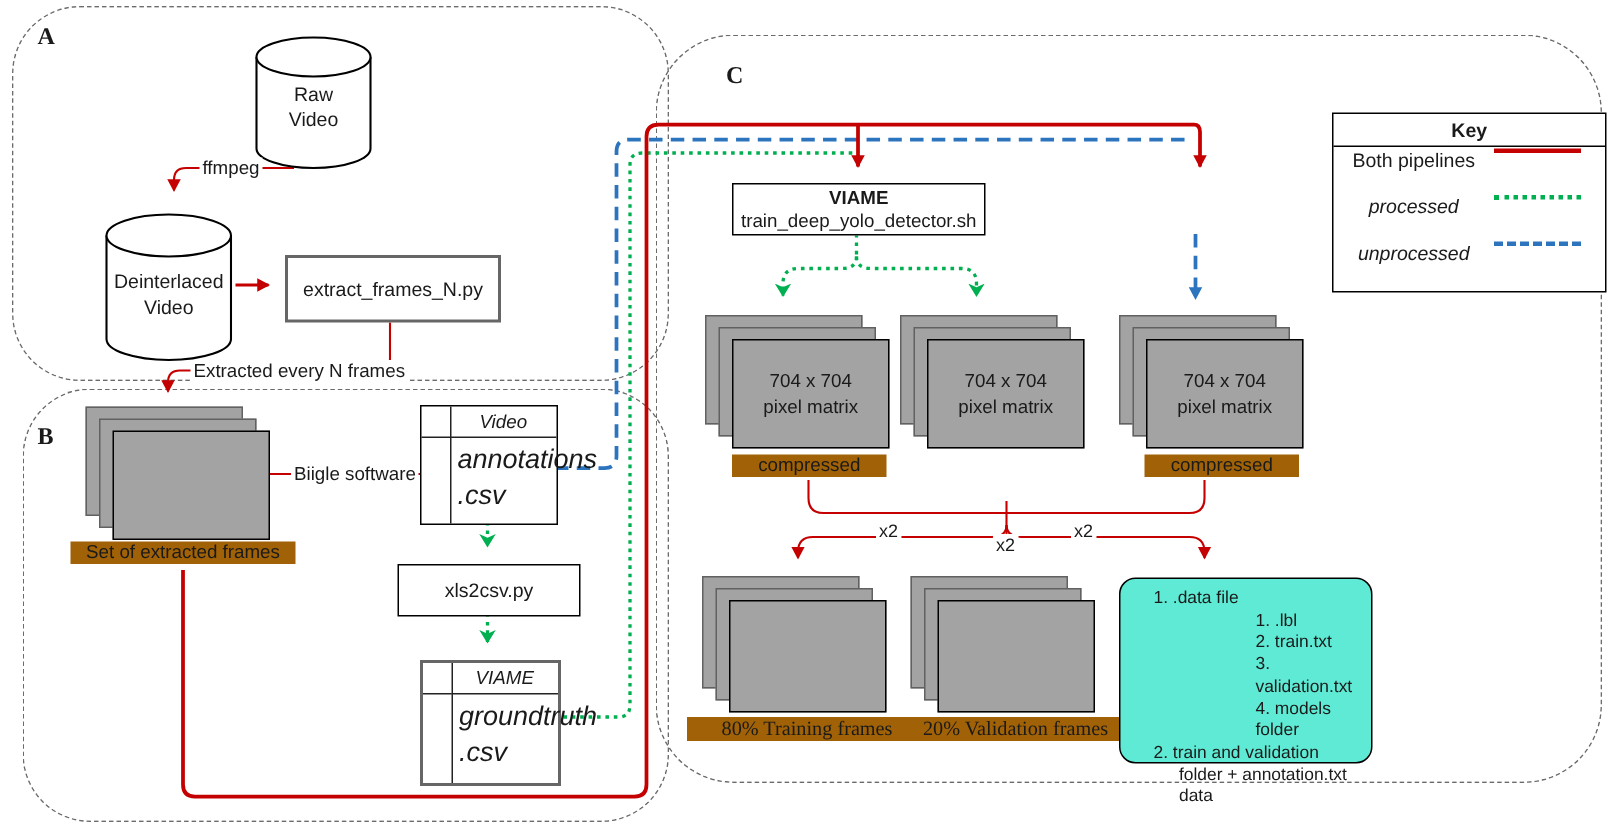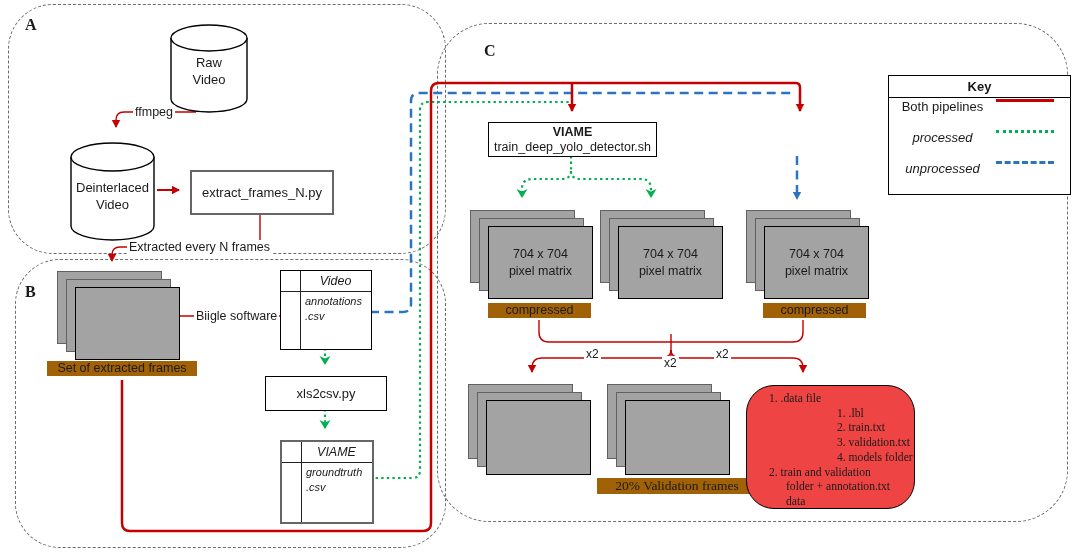--- a/index.html
+++ b/index.html
@@ -30,26 +30,26 @@
                width:100%;height:100%;font-size:12.5px;line-height:1.3;}
   .cap{position:absolute;text-align:center;font-size:12.5px;line-height:1.2;background:#a16207;}
   .cap.serif{font-family:"Liberation Serif","DejaVu Serif",serif;font-size:13.5px;}
   
   .filetable{position:absolute;background:#fff;border:1.2px solid #000;}
   .filetable.gray{border:2px solid #666;}
   .ft-col{position:absolute;left:19px;top:0;bottom:0;width:0;border-left:1.1px solid #222;}
   .ft-head{position:absolute;left:19px;right:0;top:0;height:20px;border-bottom:1.1px solid #222;
            display:flex;align-items:center;justify-content:center;font-style:italic;font-size:12.5px;}
   .ft-rule{position:absolute;left:0;width:19px;top:20px;border-top:1.1px solid #222;}
-  .ft-body{position:absolute;left:24px;top:23px;right:2px;font-style:italic;font-size:11px;line-height:1.35;}
+  .ft-body{position:absolute;left:24px;top:23px;right:2px;font-style:italic;font-size:18px;line-height:1.35;}
   
   .edge-label{position:absolute;background:#fff;font-size:12.5px;padding:0 2px;white-space:nowrap;}
   
-  .listbox{position:absolute;background:#ef4444;border:1.3px solid #000;border-radius:28px;
-           padding:6px 0 0 22px;font-size:11.6px;line-height:14.7px;font-family:Liberation Serif, serif;}
+  .listbox{position:absolute;background:#5eead4;border:1.3px solid #000;border-radius:11px;
+           padding:6px 0 0 22px;font-size:11.6px;line-height:14.7px;}
   .listbox .ind1{margin-left:68px;}
   .listbox .ind2{margin-left:17px;}
   
   .keybox{position:absolute;background:#fff;border:1.2px solid #000;}
   .key-title{height:21px;border-bottom:1.2px solid #000;display:flex;align-items:center;
              justify-content:center;font-weight:bold;font-size:13px;}
   .key-row{display:flex;align-items:flex-start;height:30px;margin-top:1px;}
   .key-label{flex:1;text-align:center;font-size:13px;}
   .key-label.italic{font-style:italic;}
   .key-line{width:58px;margin-right:16px;height:0;}
@@ -218,20 +218,21 @@
 
   <div class="edge-label node" style="left:584px;top:347px;font-size:12px;">x2</div>
   <div class="edge-label node" style="left:662px;top:356px;font-size:12px;">x2</div>
   <div class="edge-label node" style="left:714px;top:347px;font-size:12px;">x2</div>
 
   <div class="stack node" style="left:468px;top:384px;">
     <div class="sheet" style="height:73px;"></div>
     <div class="sheet" style="height:73px;"></div>
     <div class="sheet" style="height:73px;"></div>
   </div>
+  <div class="cap serif node" style="left:458px;top:478px;width:160px;">80% Training frames</div>
 
   <div class="stack node" style="left:607px;top:384px;">
     <div class="sheet" style="height:73px;"></div>
     <div class="sheet" style="height:73px;"></div>
     <div class="sheet" style="height:73px;"></div>
   </div>
   <div class="cap serif node" style="left:597px;top:478px;width:160px;">20% Validation frames</div>
 
   <div class="listbox node" style="left:746px;top:385px;width:145px;height:116px;">
     <div>1. .data file</div>

